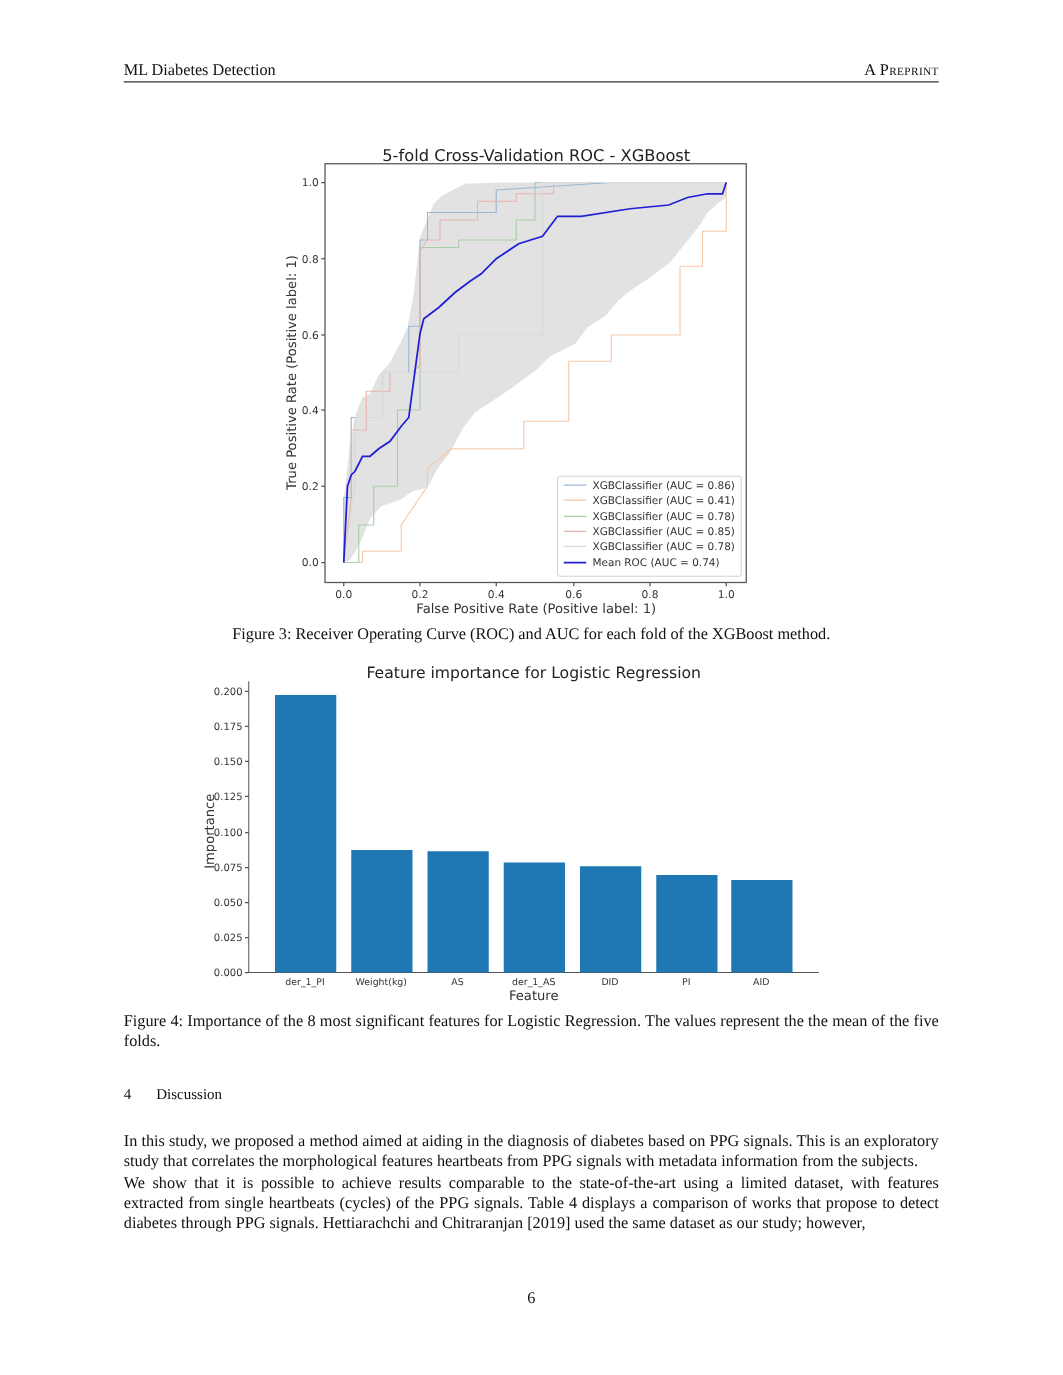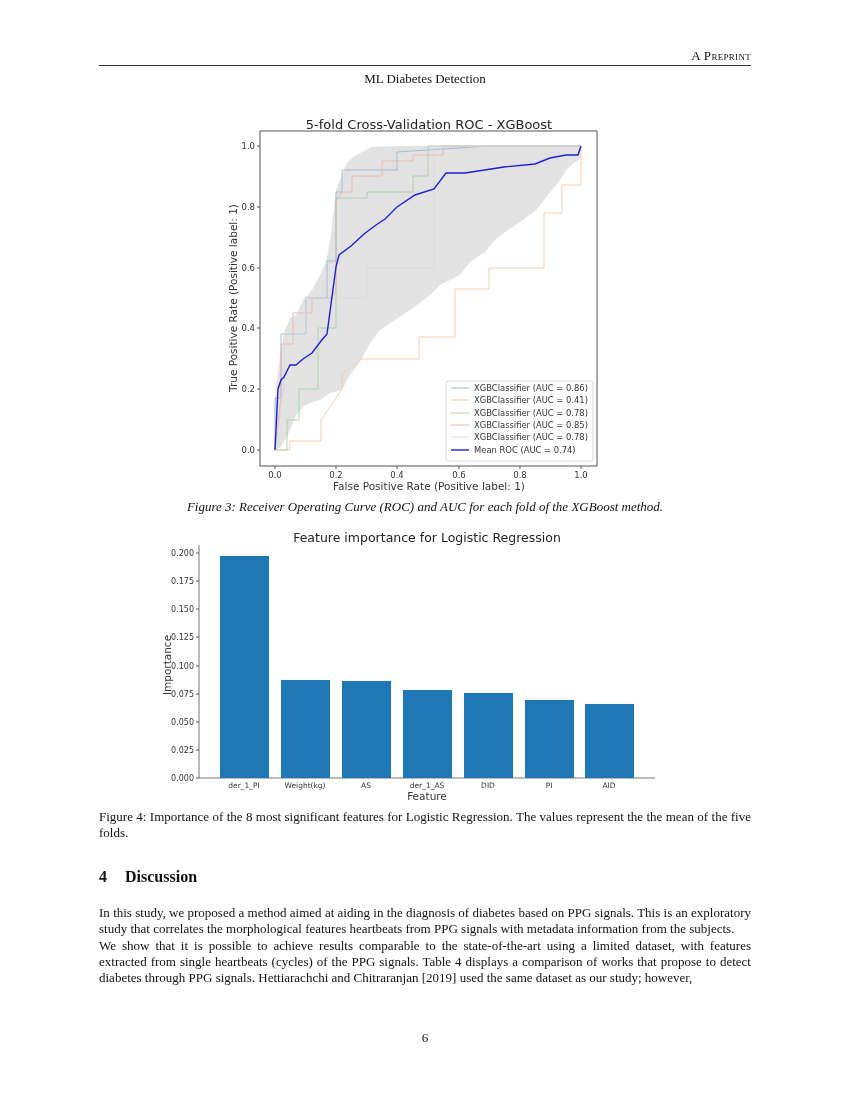--- a/index.html
+++ b/index.html
@@ -1,23 +1,23 @@
 <!DOCTYPE html>
 <html><head>
 <meta charset="utf-8">
 <style>
   html, body { margin: 0; padding: 0; background: #ffffff; }
   body { width: 850px; height: 1100px; position: relative; overflow: hidden; font-family: "Liberation Serif", serif; color: #111; }
   .header { position: absolute; left: 99px; top: 47px; width: 652px; height: 18px; border-bottom: 1px solid #333; font-size: 13px; }
-  .header .title { position: absolute; left: 0; right: 0; text-align: center; top: 1px; margin-top: 23px; }
+  .header .title { position: absolute; left: 0; right: 0; top: 1px; }
   .header .right { position: absolute; right: 0; top: 1px; font-variant: small-caps; letter-spacing: 0.3px; text-align: right; }
   .fig { position: absolute; }
   .caption { position: absolute; left: 99px; width: 652px; font-size: 13px; line-height: 16px; }
   .caption.center { text-align: center; }
-  .section { position: absolute; left: 99px; top: 868px; font-size: 16px; font-weight: bold; }
+  .section { position: absolute; left: 99px; top: 868px; font-size: 12px; font-weight: normal; }
   .section .num { display: inline-block; width: 26px; }
   .para { position: absolute; left: 99px; width: 652px; font-size: 13px; line-height: 16.2px; text-align: justify; }
   .pagenum { position: absolute; left: 0; width: 850px; top: 1030px; text-align: center; font-size: 13px; }
   svg text { font-family: "DejaVu Sans", sans-serif; }
 </style>
 </head>
 <body>
 
 <div class="header">
   <span class="title">ML Diabetes Detection</span>
@@ -85,21 +85,21 @@
     <text x="255" y="453">0.0</text>
     <text x="255" y="392">0.2</text>
     <text x="255" y="331">0.4</text>
     <text x="255" y="271">0.6</text>
     <text x="255" y="210">0.8</text>
     <text x="255" y="149">1.0</text>
     <text x="0" y="0" font-size="10.5" text-anchor="middle" transform="translate(237,298) rotate(-90)">True Positive Rate (Positive label: 1)</text>
   </g>
 </svg>
 
-<div class="caption center" style="top:499px;font-style:italic;">Figure 3: Receiver Operating Curve (ROC) and AUC for each fold of the XGBoost method.</div>
+<div class="caption center" style="top:499px;">Figure 3: Receiver Operating Curve (ROC) and AUC for each fold of the XGBoost method.</div>
 
 <svg class="fig" style="left:155px; top:525px;" width="510" height="280" viewBox="155 525 510 280">
   <text x="427" y="542" font-size="12.5" text-anchor="middle" fill="#222">Feature importance for Logistic Regression</text>
 
   <line x1="199" y1="545" x2="199" y2="778" stroke="#555" stroke-width="0.8"></line>
   <line x1="199" y1="778" x2="655" y2="778" stroke="#555" stroke-width="0.8"></line>
 
   <g fill="#1f77b4">
     <rect x="220" y="556" width="49" height="222"></rect>
     <rect x="281" y="680" width="49" height="98"></rect>

